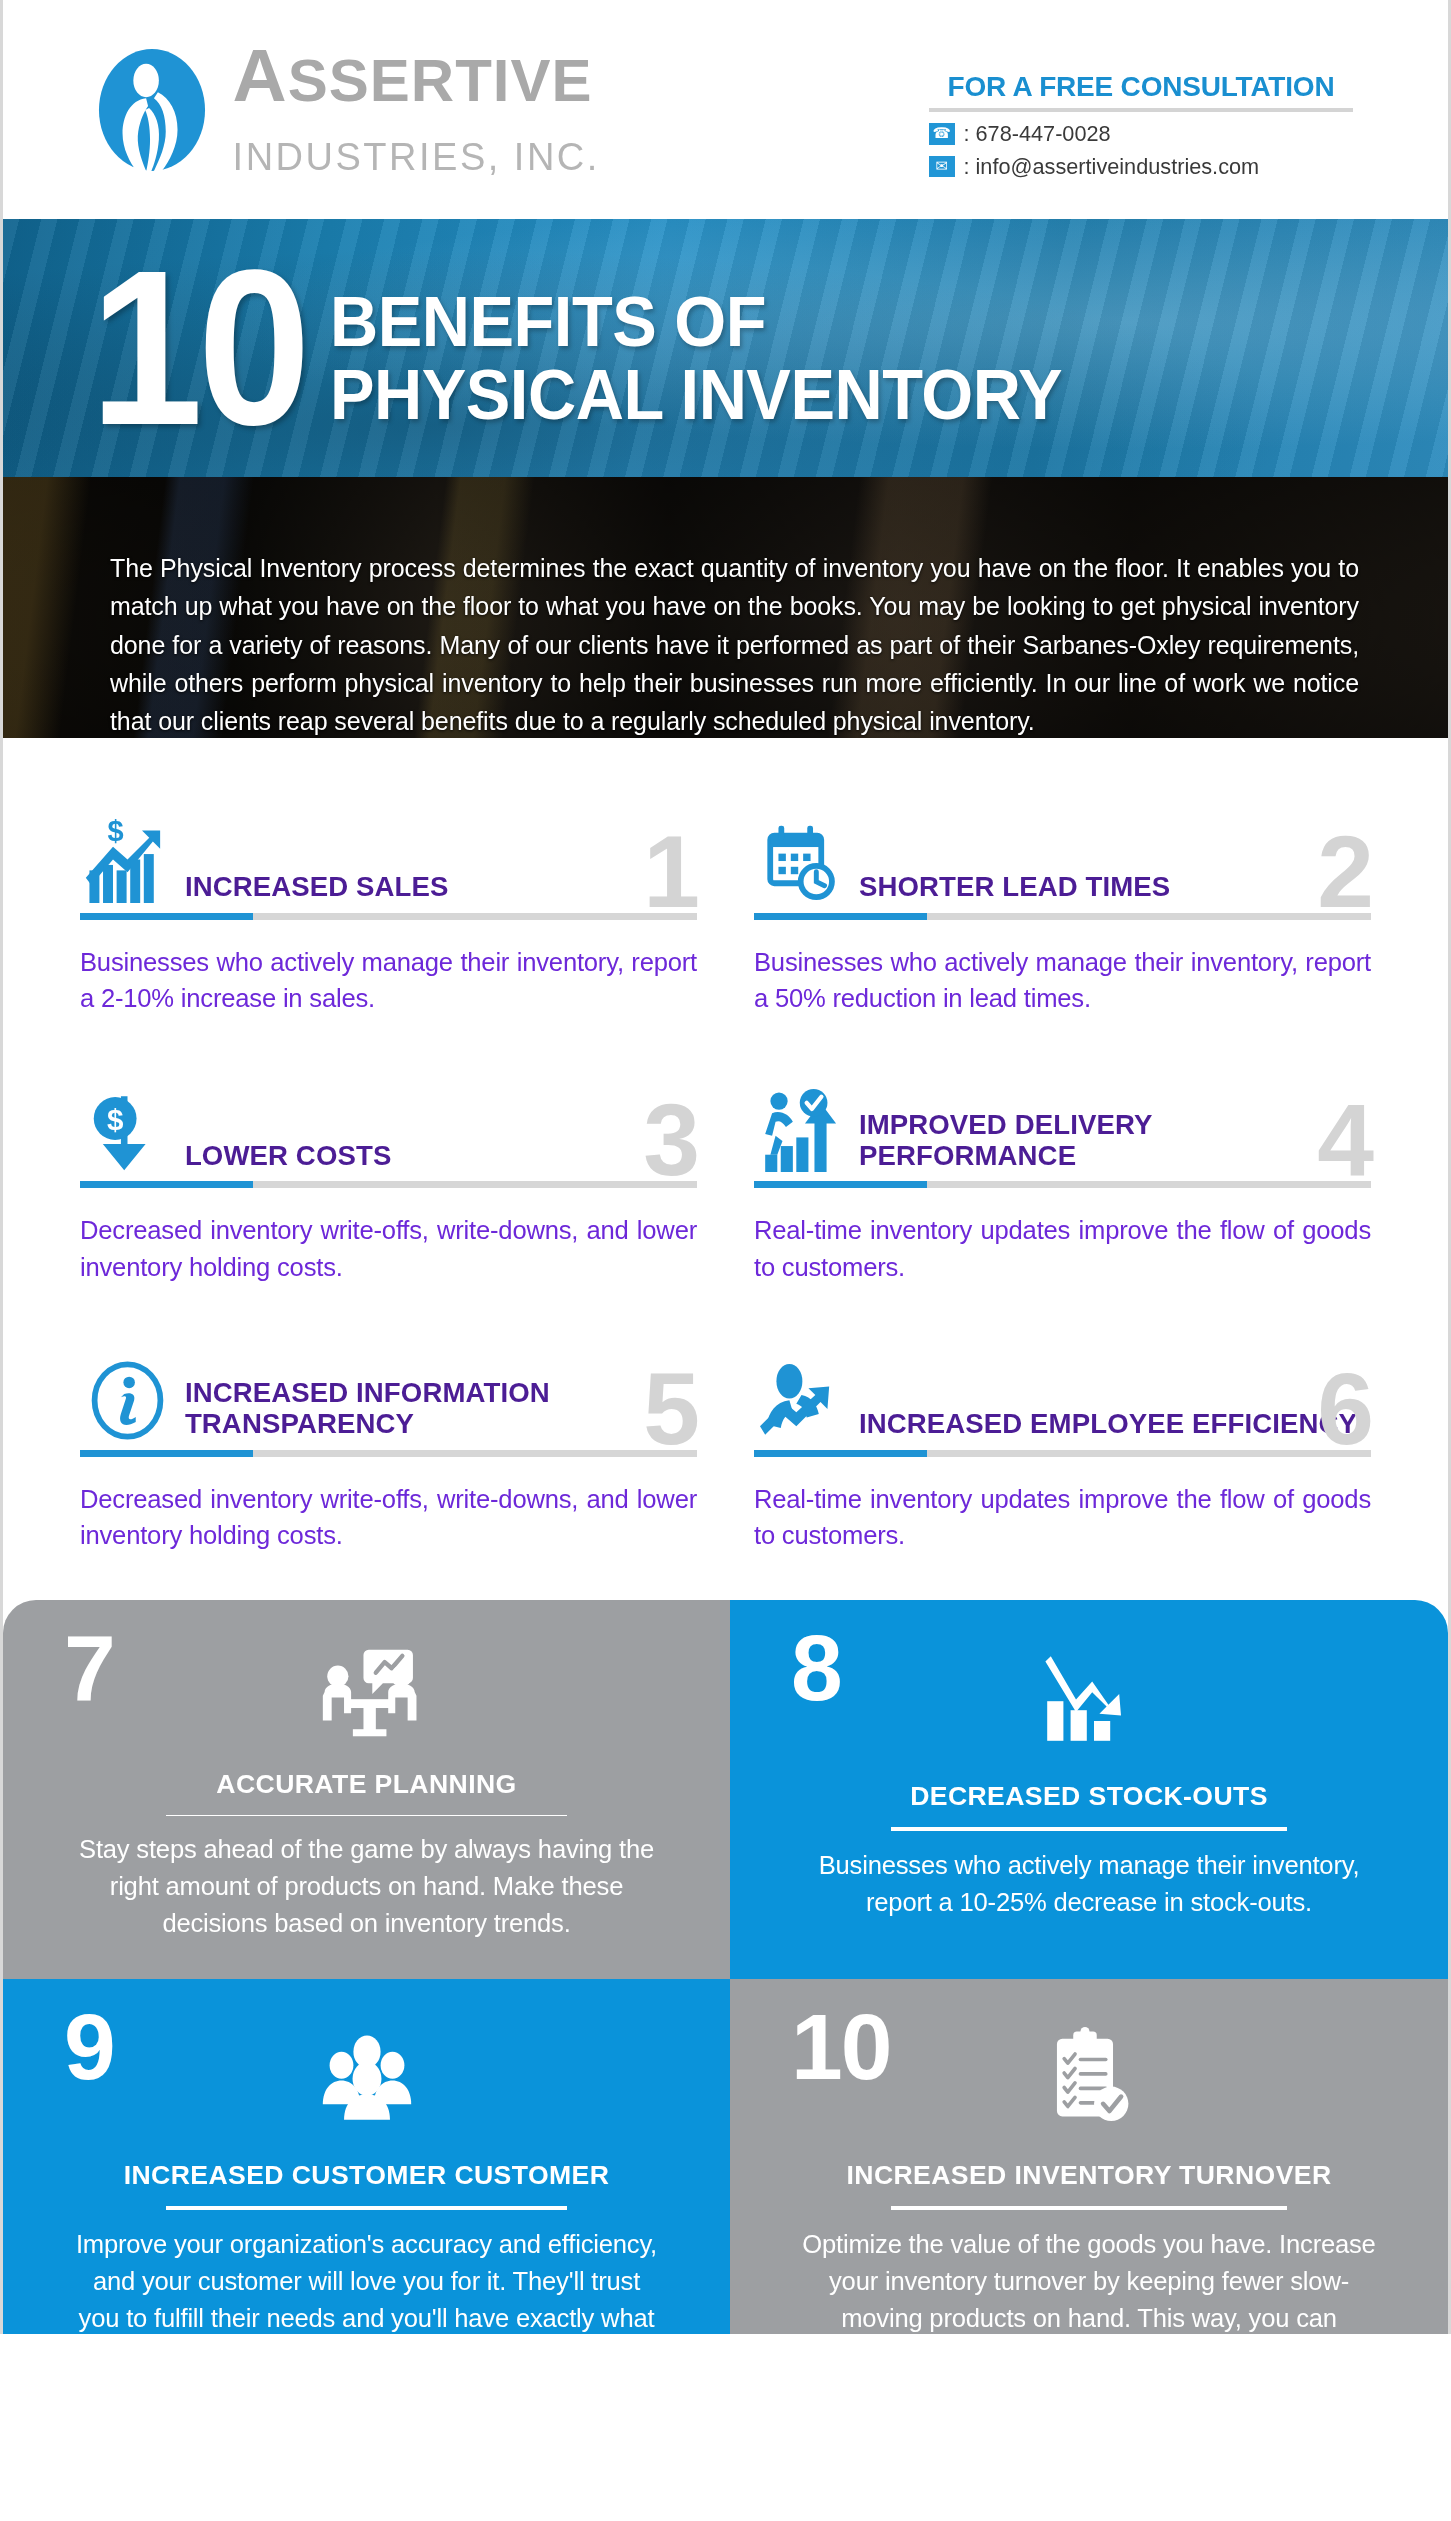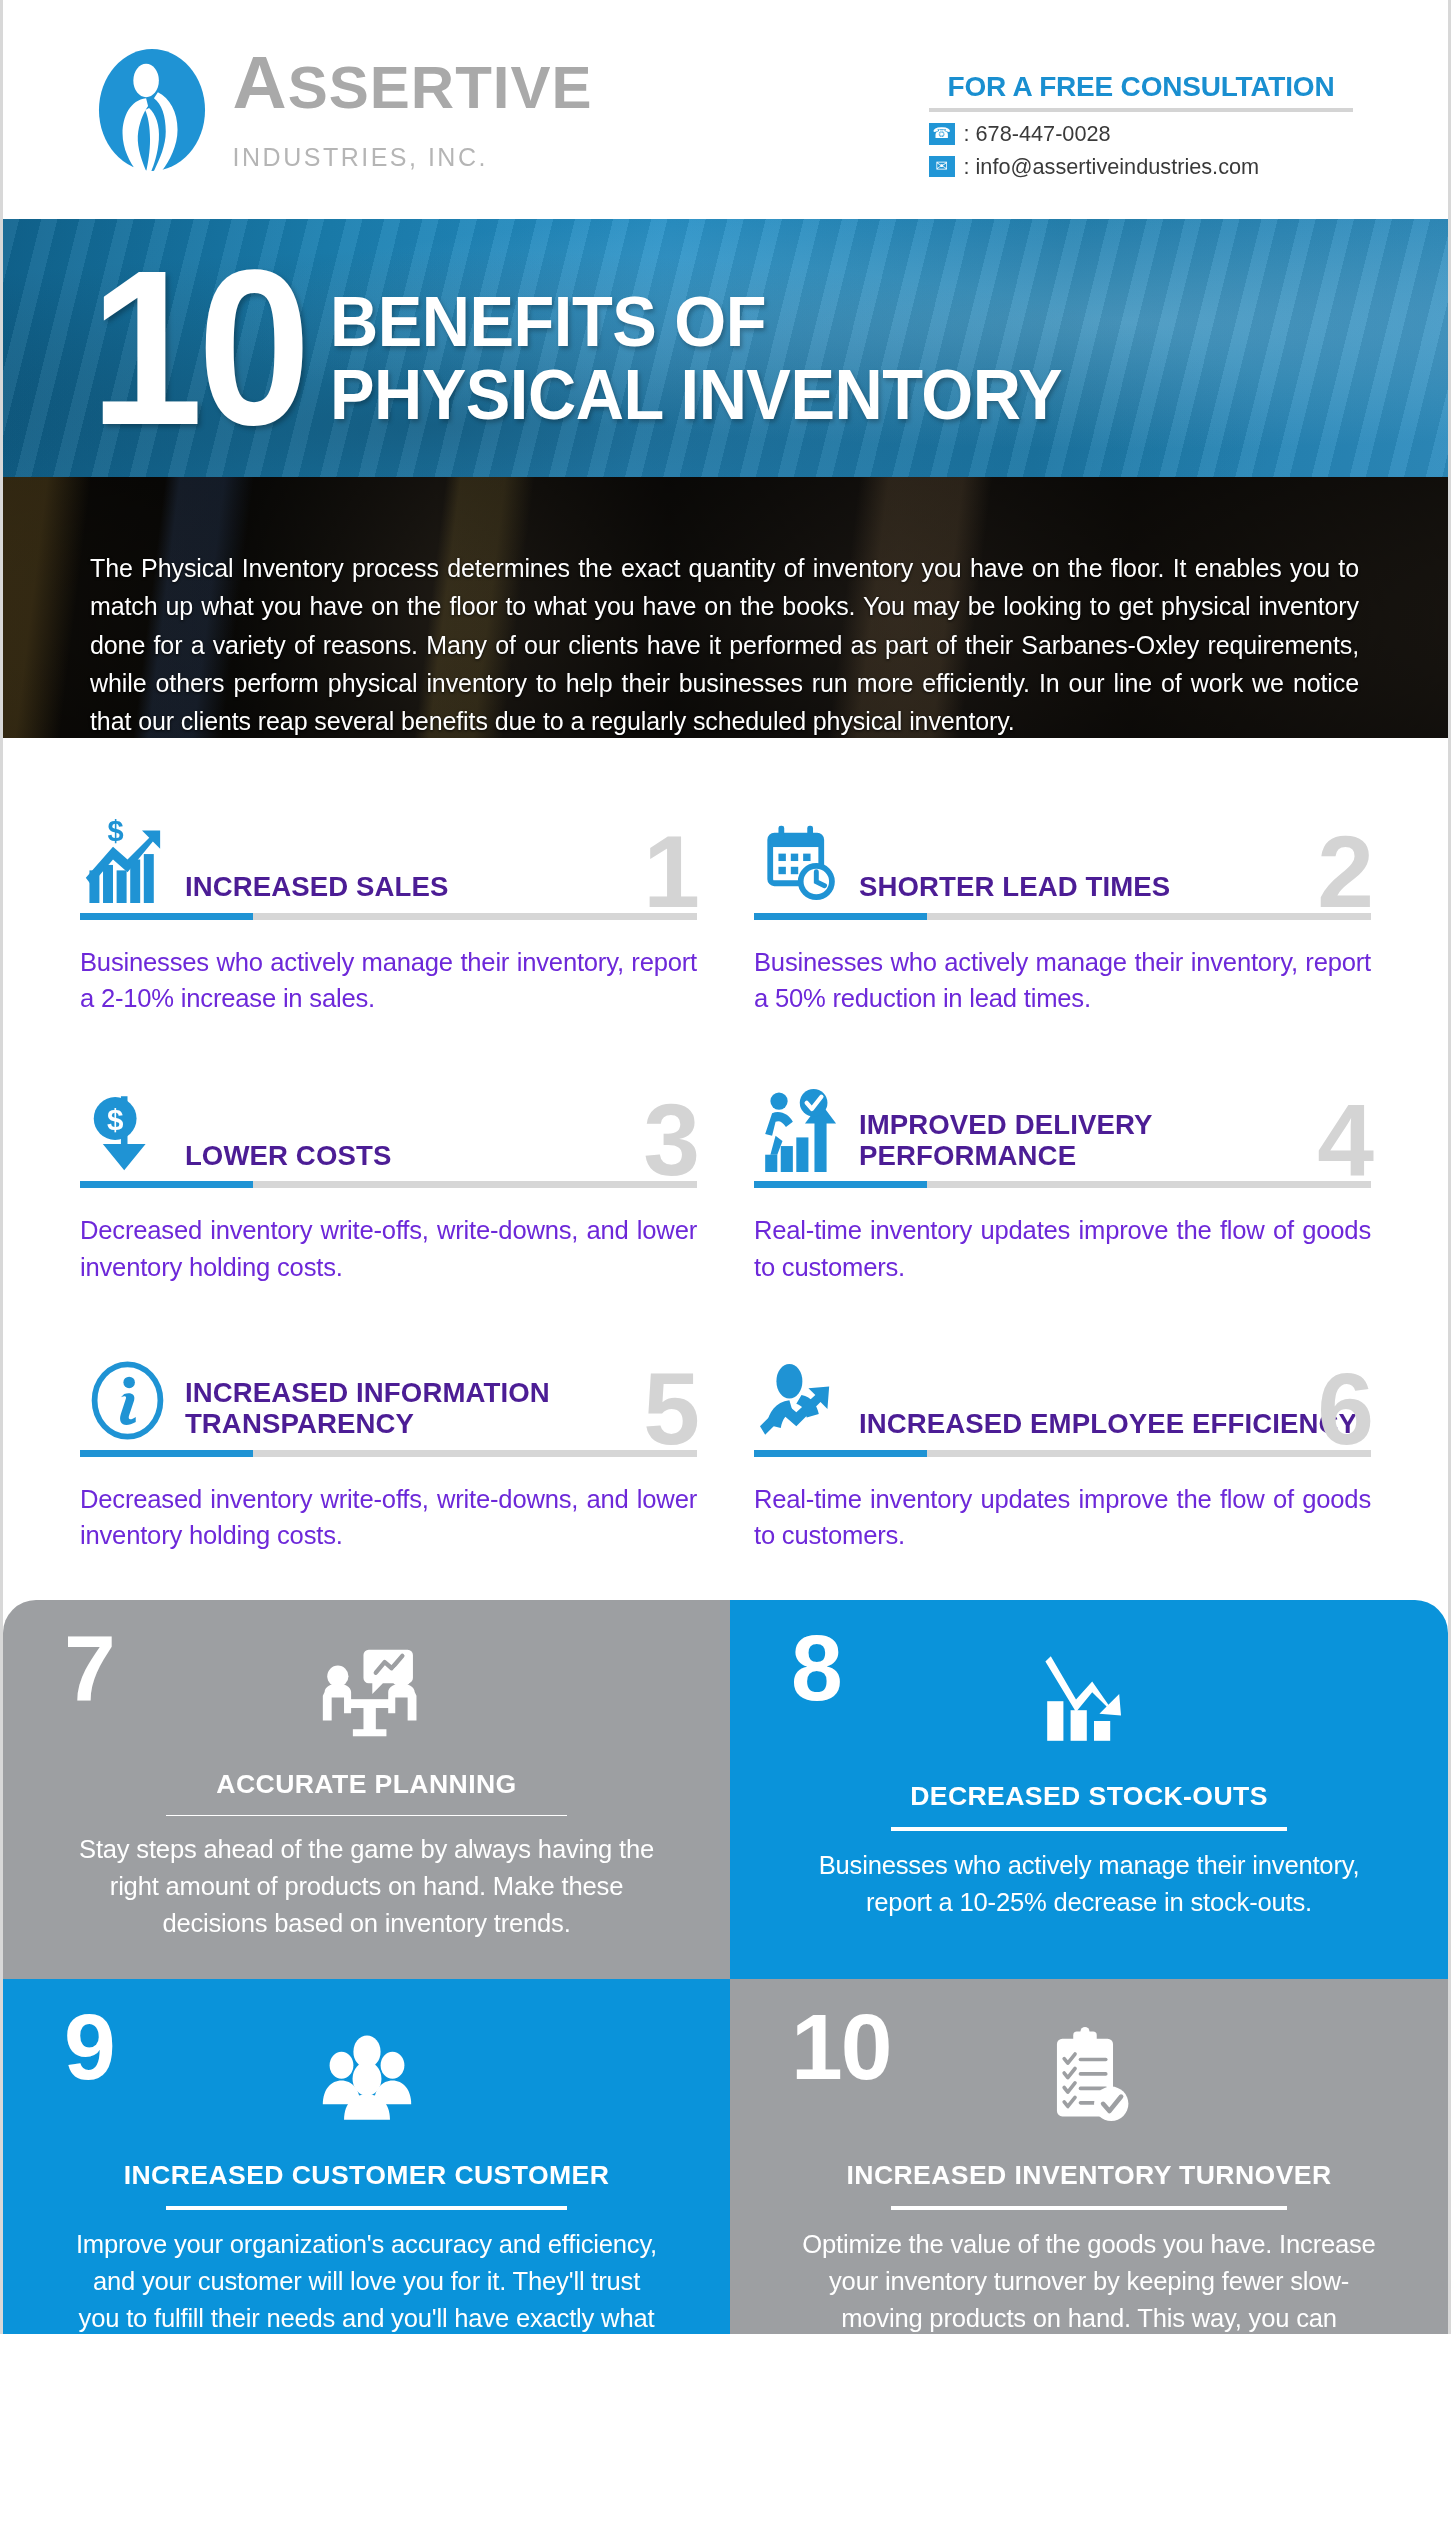--- a/index.html
+++ b/index.html
@@ -32,21 +32,21 @@
   .brand-name {
     font-size: 60px;
     font-weight: bold;
     letter-spacing: 1px;
     color: #a9a9a9;
     line-height: 0.95;
     font-family: "Liberation Sans", sans-serif;
   }
   .brand-name .cap { font-size: 75px; }
   .brand-sub {
-    font-size: 25px;
+    font-size: 38px;
     letter-spacing: 2.5px;
     color: #b5b5b5;
     margin-top: 25px;
   }
   .contact {
     position: absolute;
     left: 926px;
     top: 71px;
     width: 424px;
     text-align: center;
@@ -126,20 +126,21 @@
     transform: scaleX(0.94);
     transform-origin: left center;
   }
 
   
   .intro {
     position: relative;
     height: 261px;
     overflow: hidden;
     background: linear-gradient(90deg,#2a2318 0%,#1b1913 16%,#4a4032 30%,#201c16 46%,#3b332a 62%,#272119 78%,#453b2e 100%);
+    padding-left: 20px;
   }
   .intro::before {
     content:"";
     position:absolute; inset:0;
     background:
       linear-gradient(97deg, rgba(190,150,60,.22) 0 3%, transparent 6% 11%, rgba(60,90,140,.25) 12% 15%, transparent 17% 30%,
       rgba(190,160,70,.16) 31% 34%, transparent 36% 58%, rgba(150,120,80,.20) 60% 65%, transparent 67% 100%),
       radial-gradient(ellipse at 55% 55%, rgba(0,0,0,.55), rgba(0,0,0,.78));
   }
   .intro-text {

